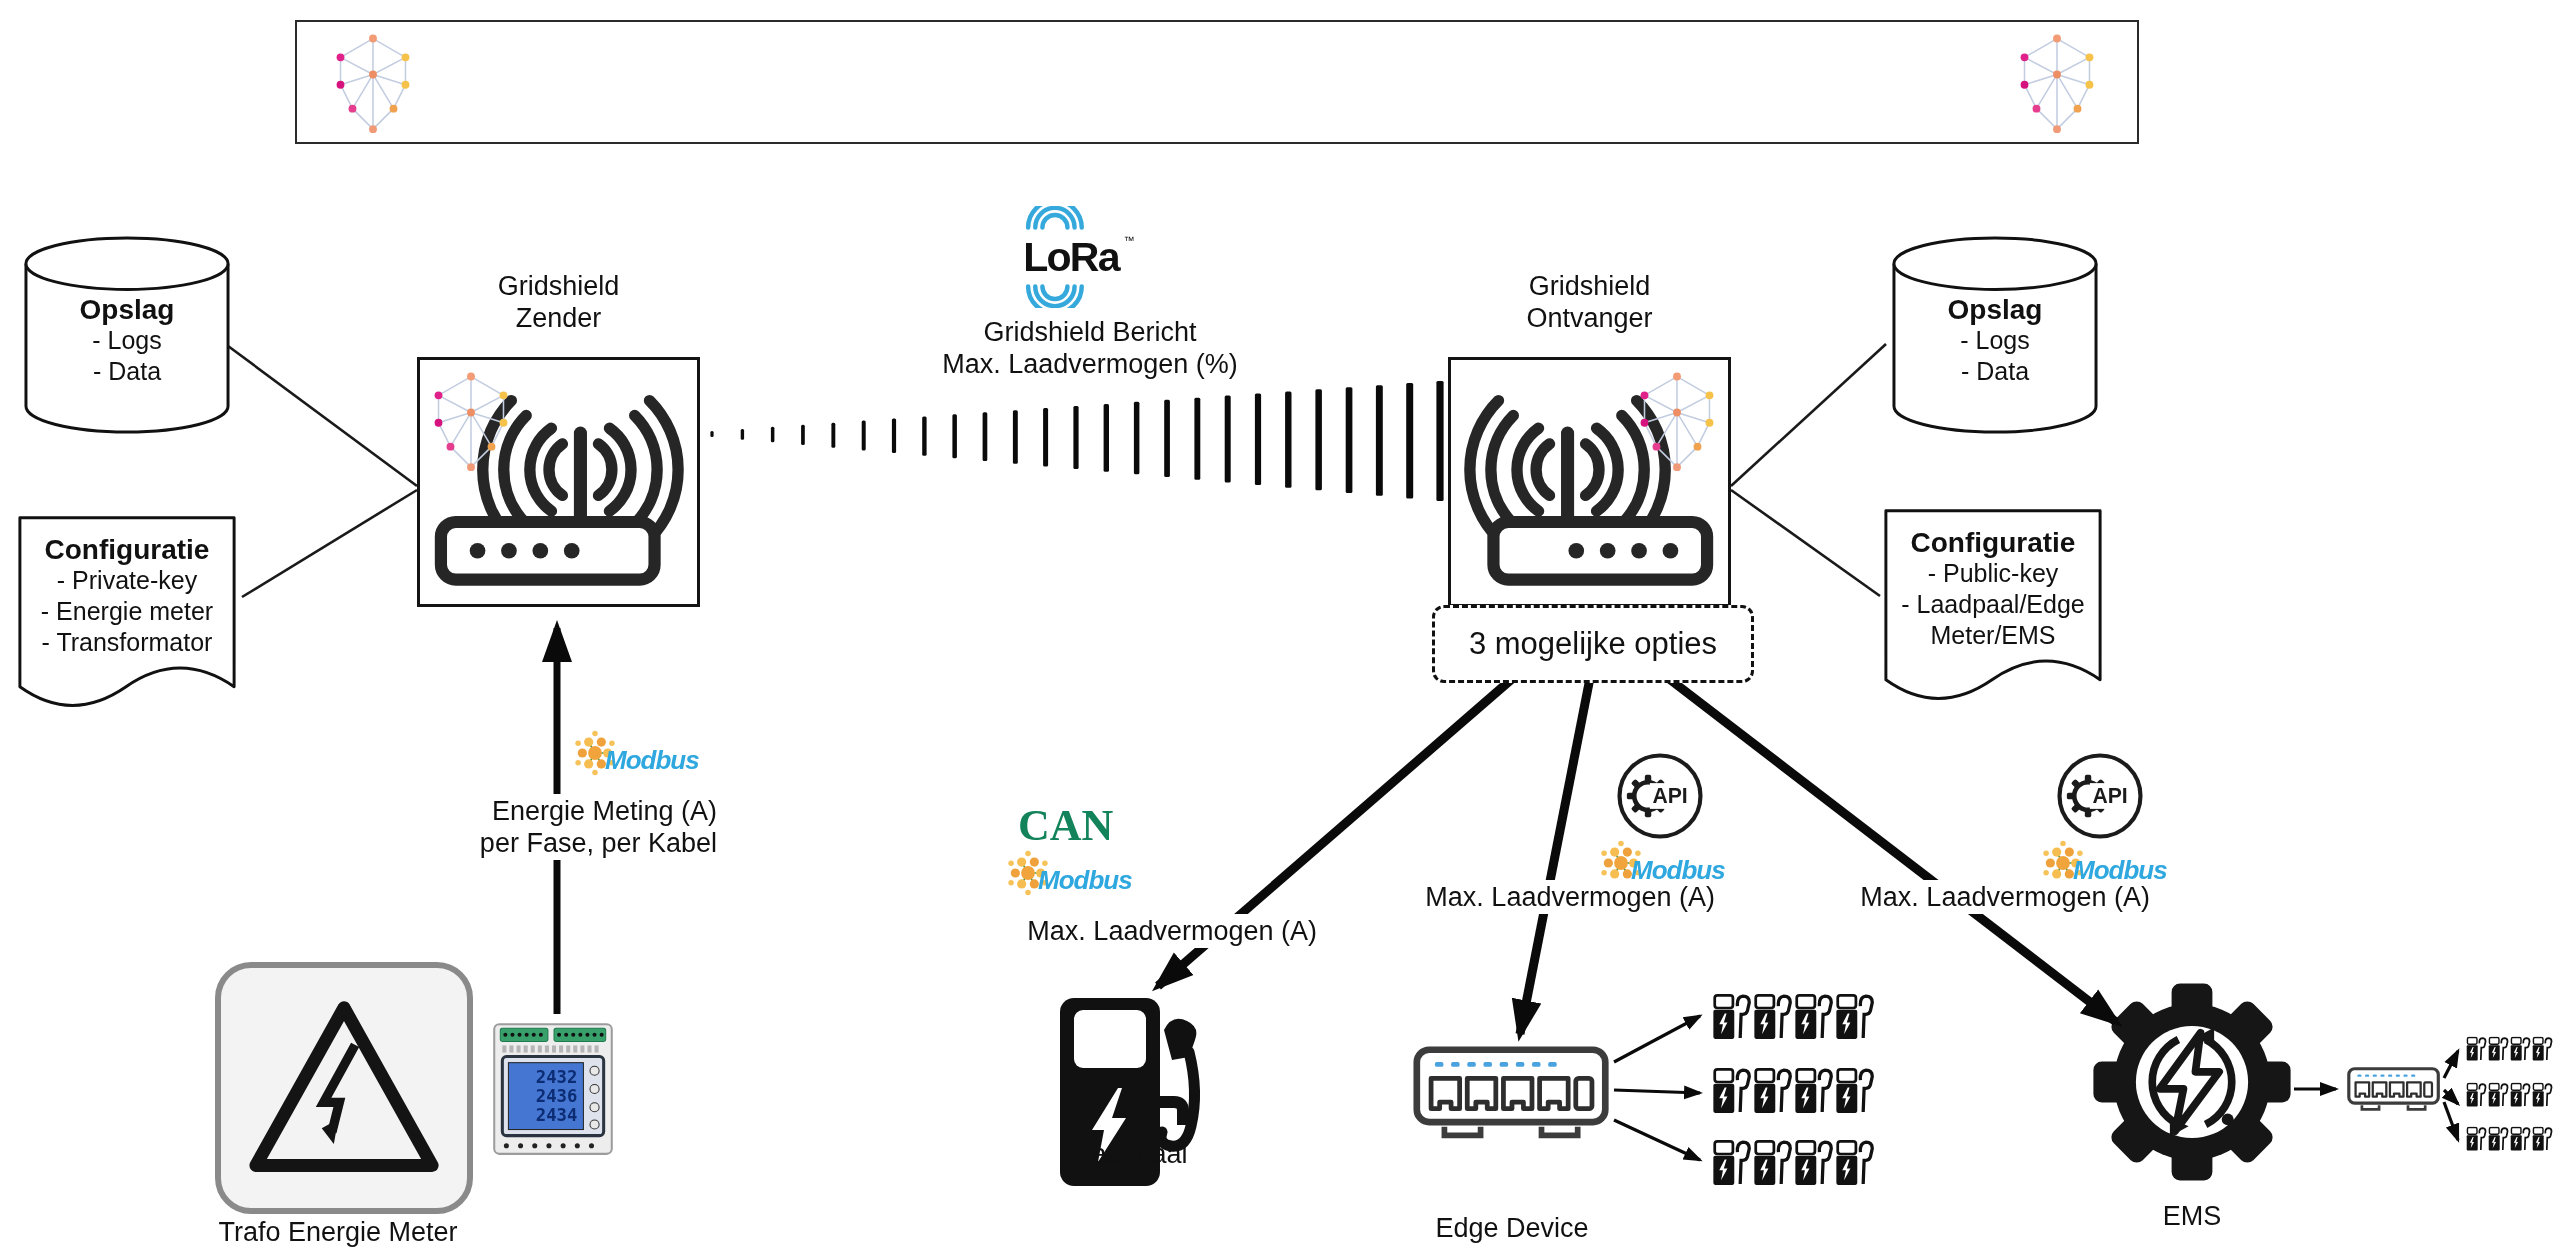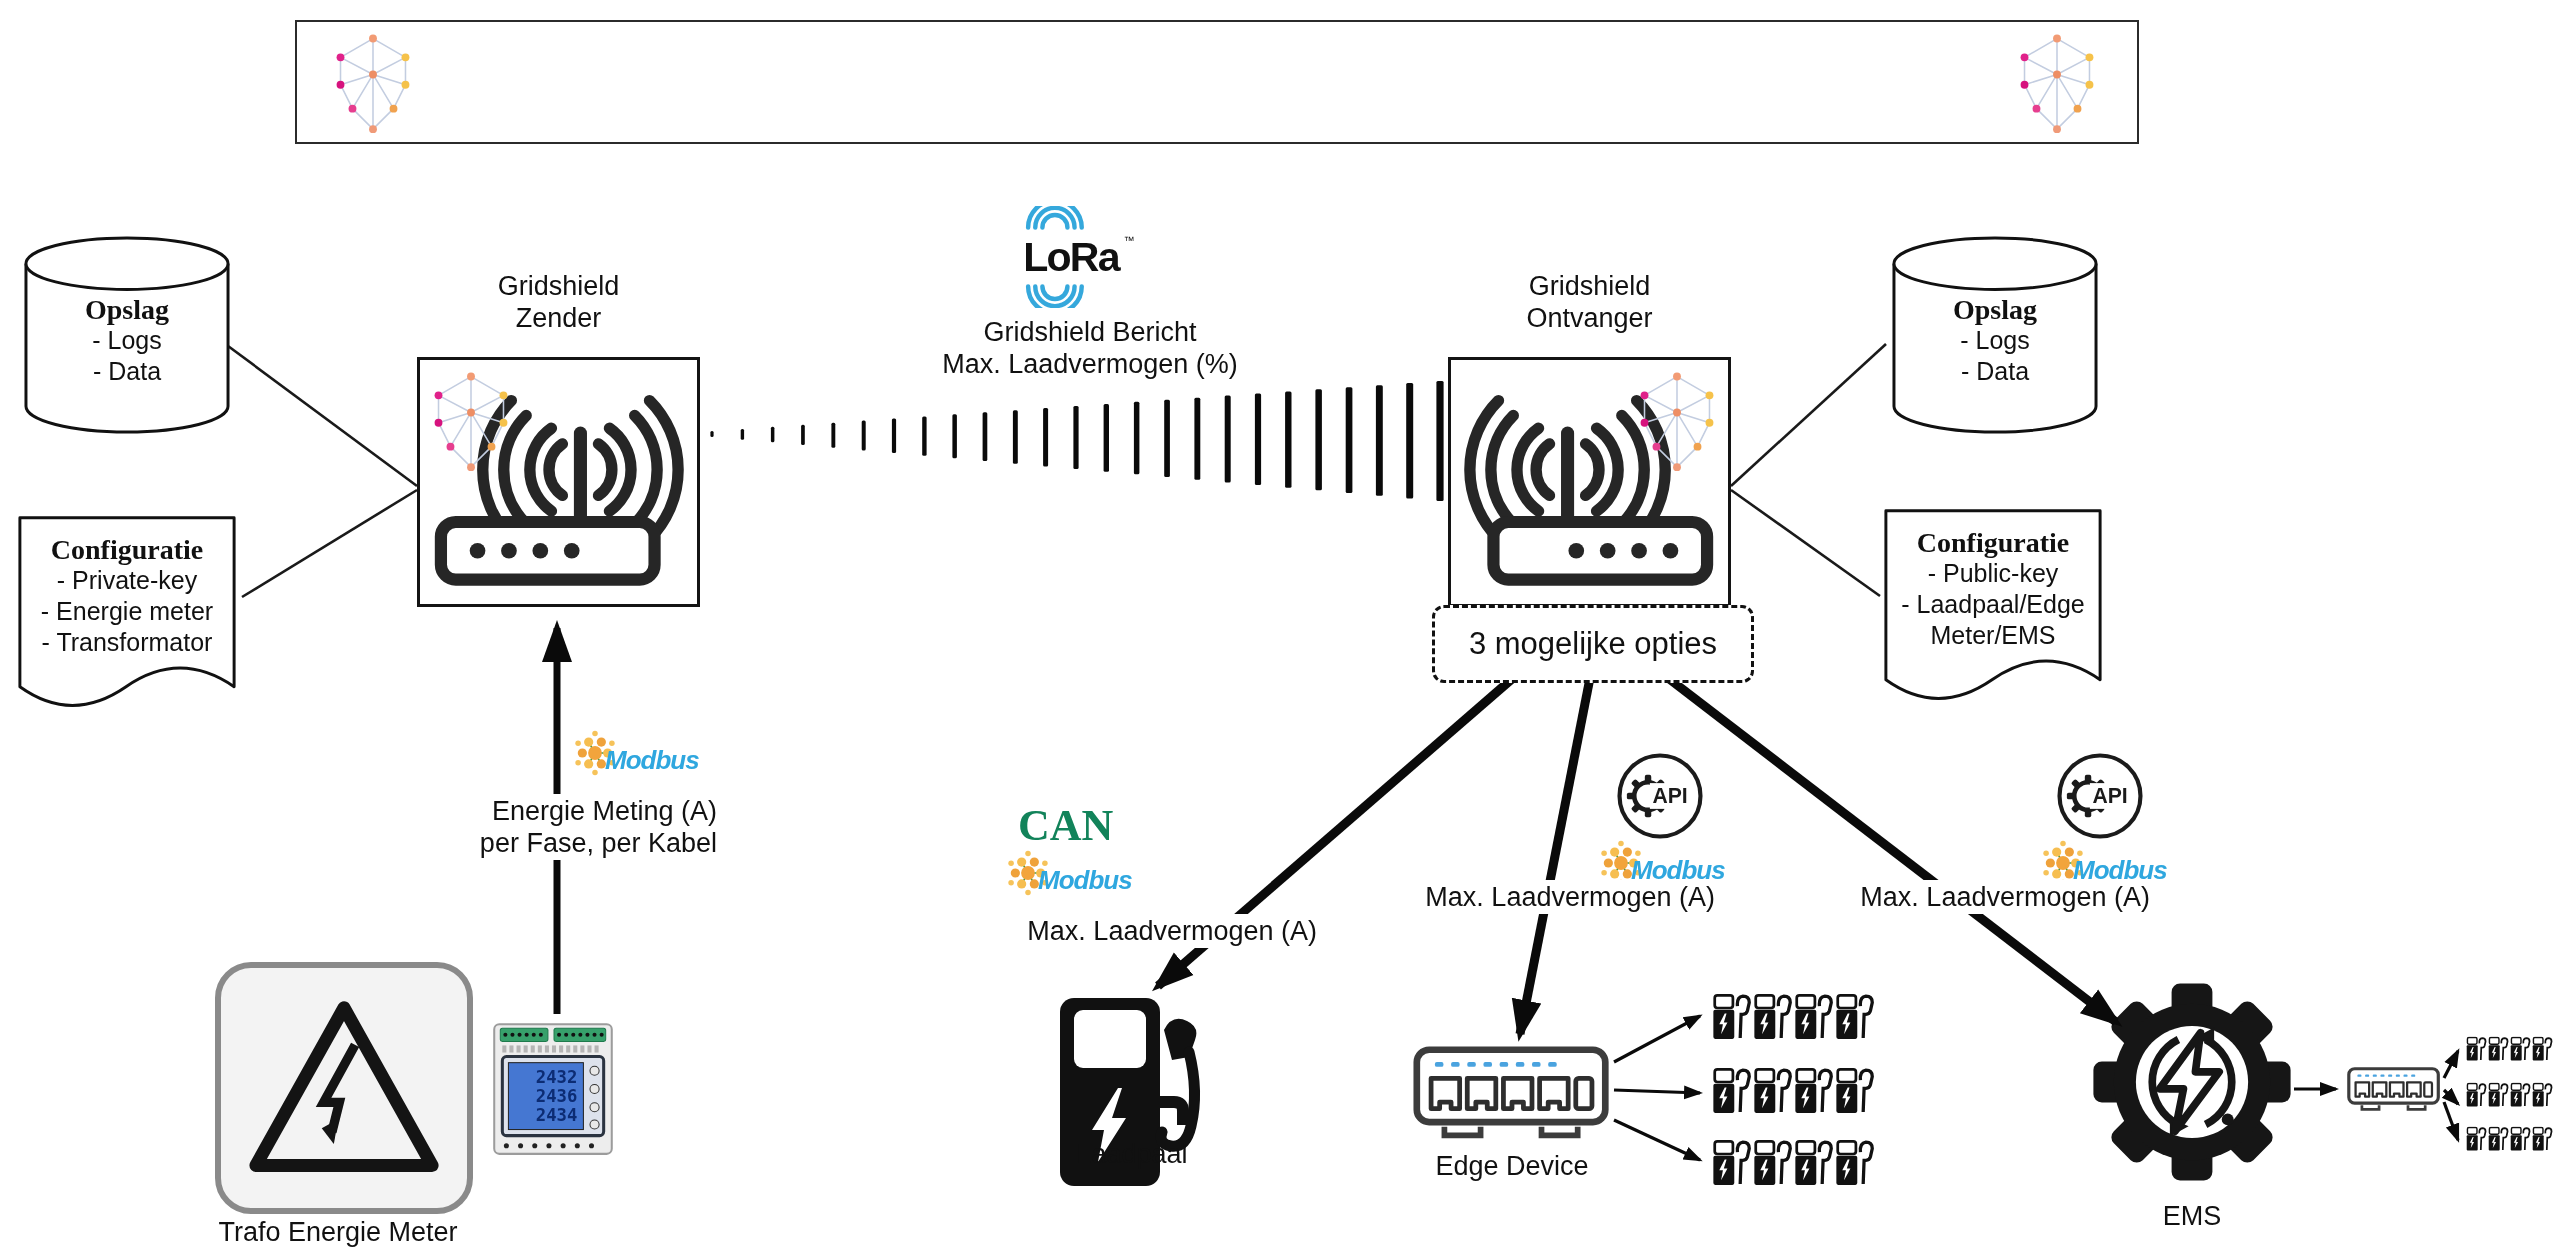--- a/index.html
+++ b/index.html
@@ -10,21 +10,21 @@
   
   .title-box{left:295px;top:20px;width:1840px;height:120px;border:2px solid #2b2b2b;
              display:flex;align-items:center;justify-content:center;z-index:2;}
   .title-text{font-size:37px;font-weight:bold;}
   .title-shield{position:absolute;top:8px;width:88px;height:106px;}
   
   .device-box{border:3px solid #141414;background:#fff;z-index:2;}
   .node-label{font-size:27px;line-height:32px;text-align:center;z-index:3;}
   .cyl-wrap,.doc-wrap{z-index:2;}
   .shape-text{position:absolute;left:0;width:100%;text-align:center;font-size:25px;line-height:31px;}
-  .shape-title{font-weight:bold;font-size:28px;font-family:Liberation Serif, serif;}
+  .shape-title{font-weight:bold;font-size:28px;}
   
   .options-box{left:1432px;top:605px;width:316px;height:72px;border:3px dashed #111;
                border-radius:12px;background:#fff;display:flex;align-items:center;
                justify-content:center;font-size:31px;z-index:4;}
   
   .over-label{background:#fff;text-align:right;font-size:27px;line-height:32px;z-index:3;padding:1px 0;}
   
   .modbus{display:flex;align-items:flex-end;z-index:3;}
   .modbus-star{width:46px;height:46px;}
   .modbus-text{font-size:26px;font-weight:bold;font-style:italic;color:#2FA7DF;margin-left:-13px;letter-spacing:-1px;}
@@ -425,21 +425,21 @@
         <use href="#modbus-star-sym"></use>
       </svg>
   <span class="modbus-text">Modbus</span>
 </div>
 <div class="abs over-label" style="left:1425px;top:880px;width:290px">
   <span>Max. Laadvermogen (A)</span>
 </div>
 <svg class="abs" style="left:1412px;top:1044px;width:200px;height:99px">
       <use href="#switch-sym"></use>
     </svg>
-<div class="abs node-label" style="left:1412px;top:1150px;width:200px">
+<div class="abs node-label" style="left:1412px;top:1212px;width:200px">
   <span>Edge Device</span>
 </div>
 <div class="abs charger-row big" style="left:1712px;top:992px">
       <svg viewBox="0 0 44 54">
         <use href="#charger-sym"></use>
       </svg>
       <svg viewBox="0 0 44 54">
         <use href="#charger-sym"></use>
       </svg>
       <svg viewBox="0 0 44 54">

